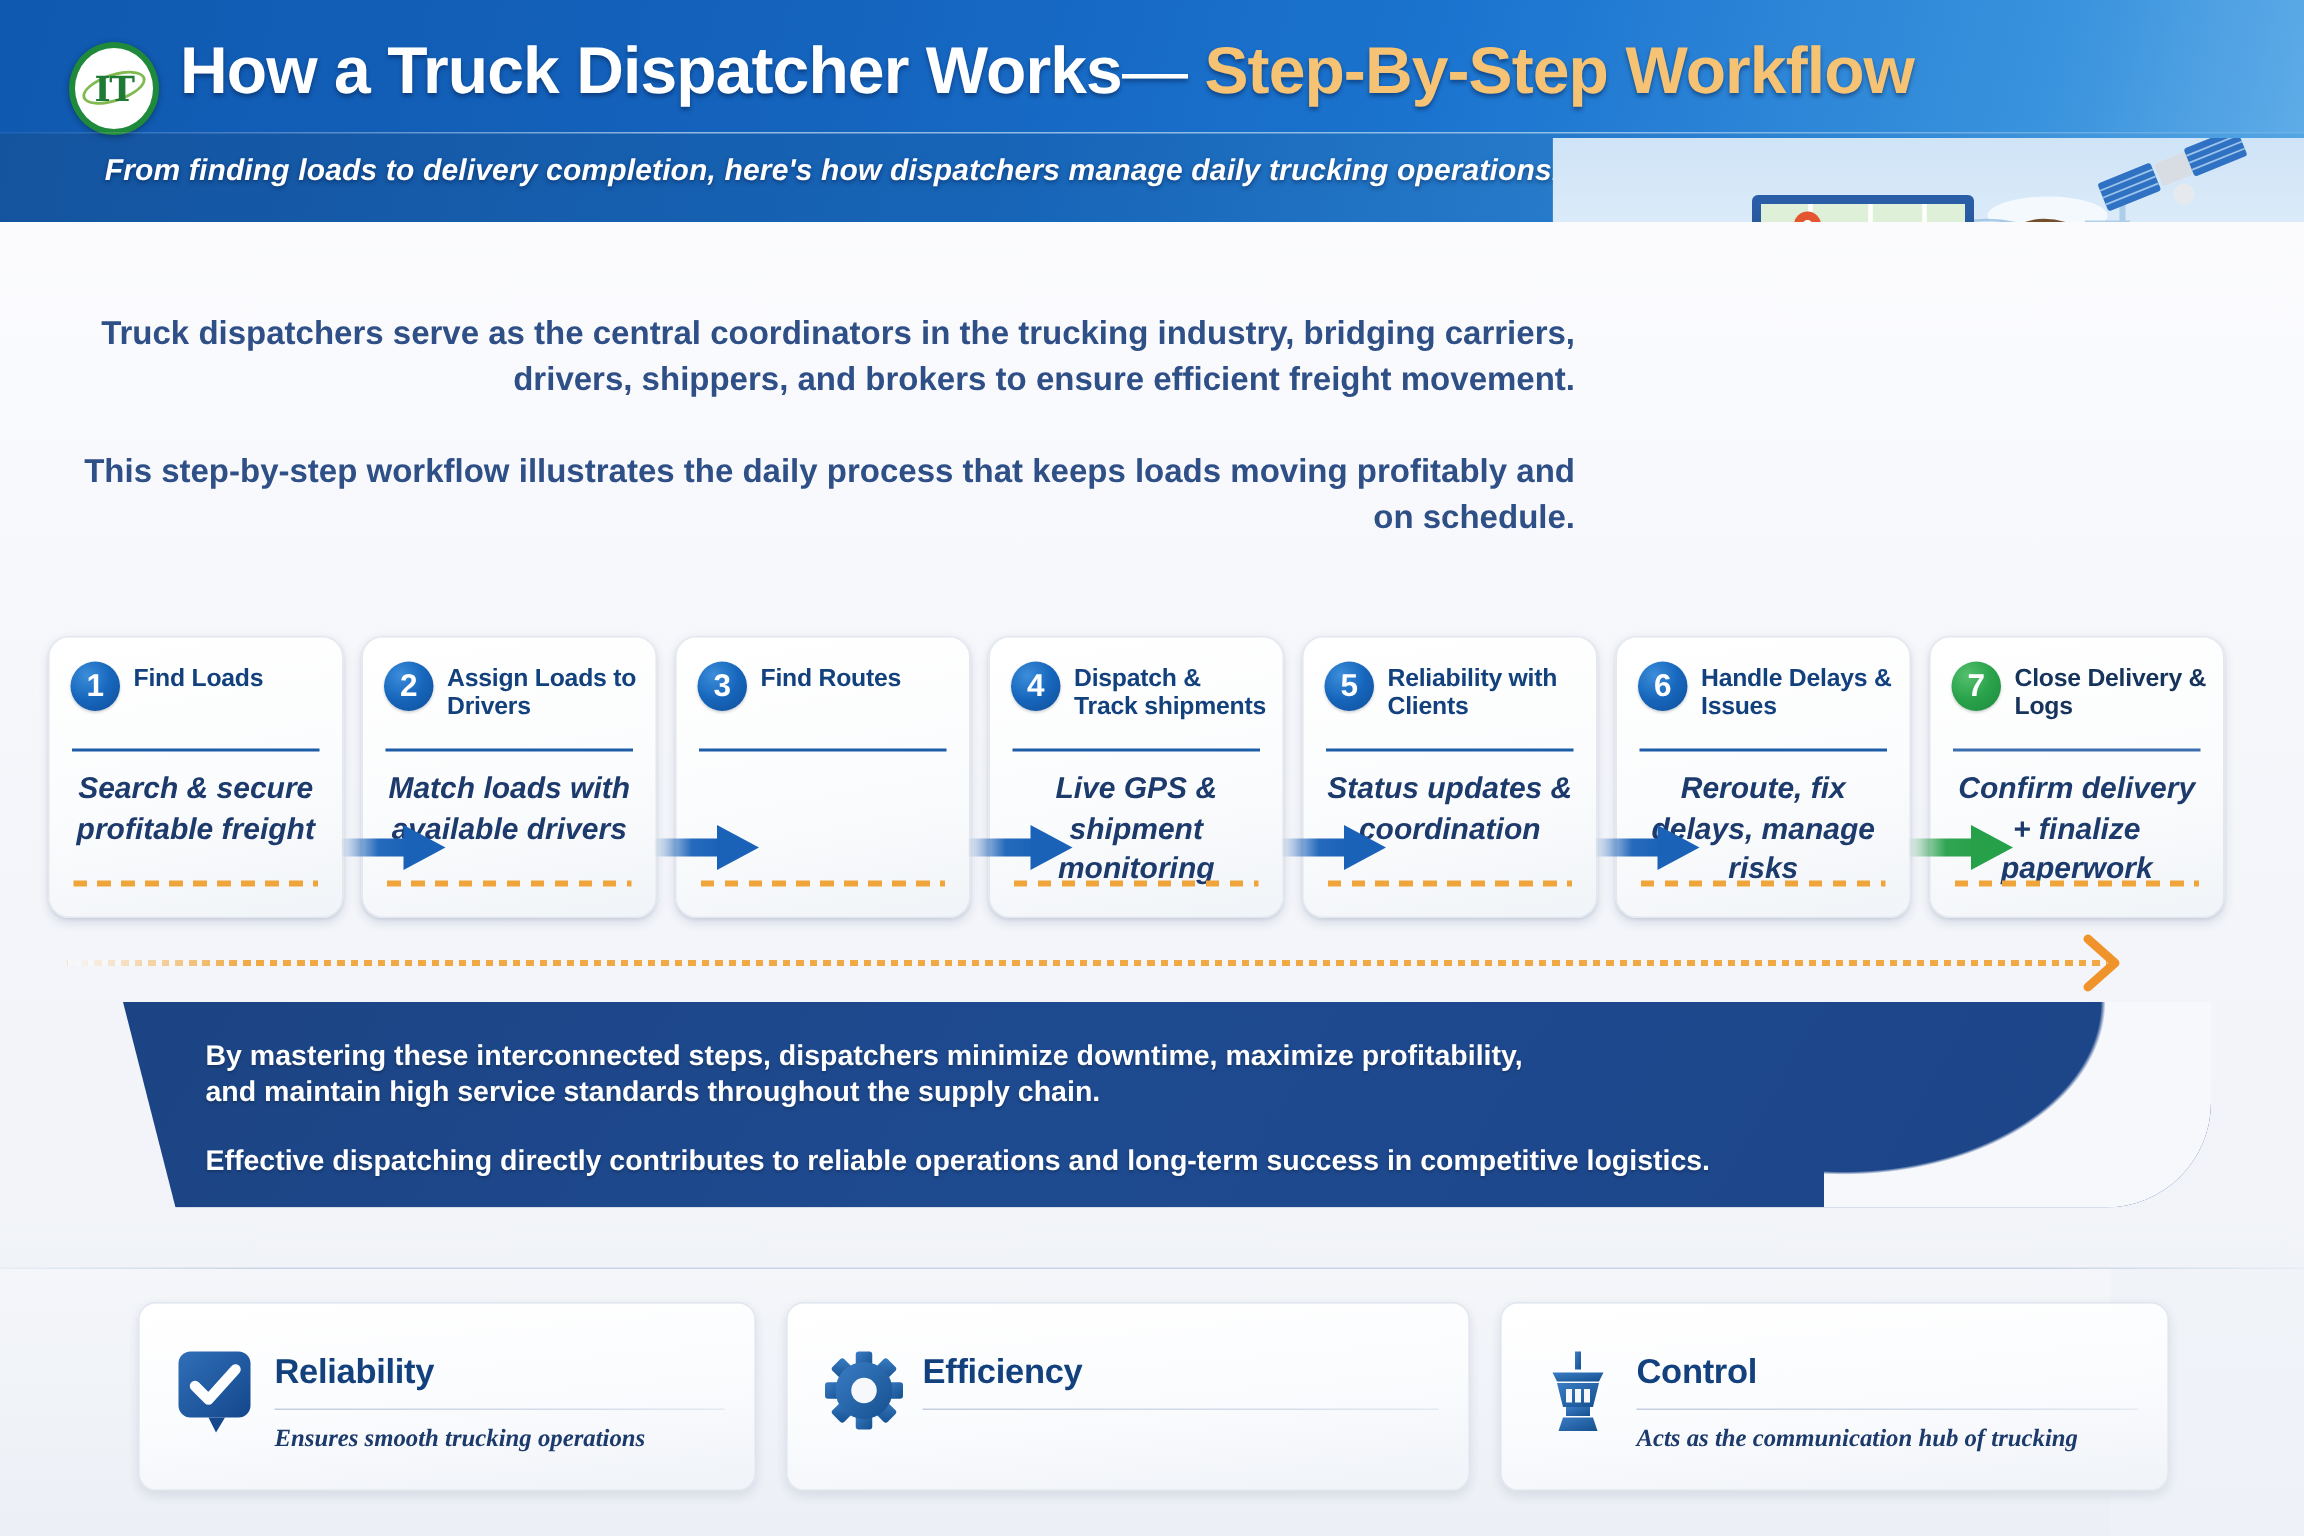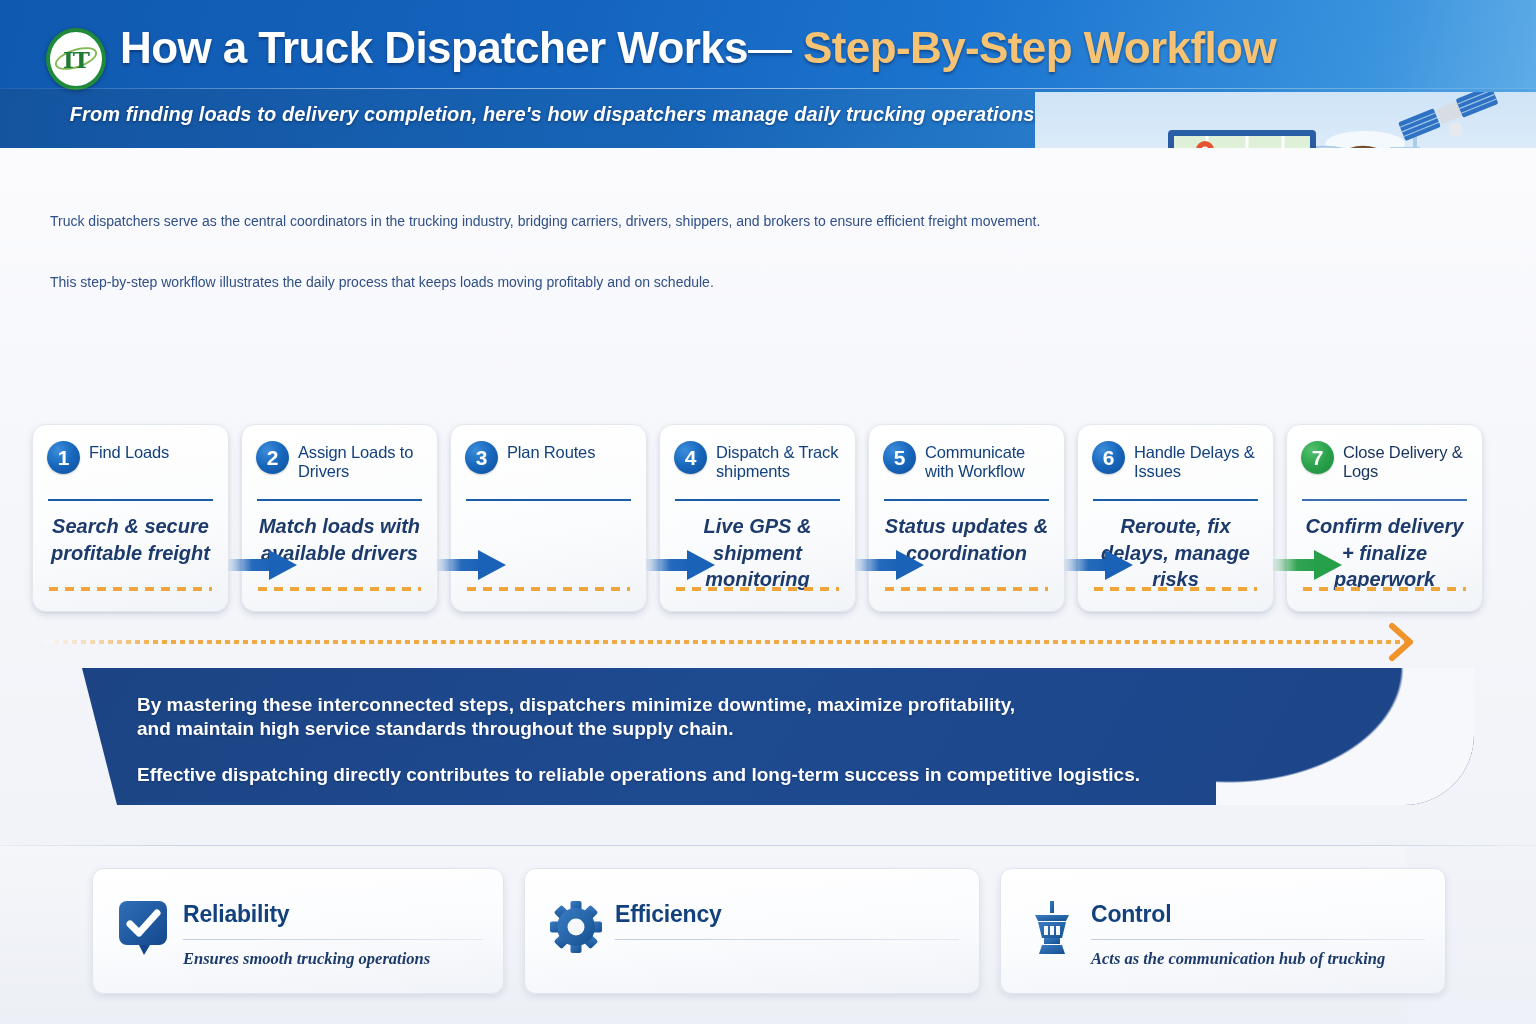--- a/index.html
+++ b/index.html
@@ -66,21 +66,21 @@
     letter-spacing:.1px;
     text-shadow:0 1px 3px rgba(0,20,60,.5);
   }
 
   
   .illus { position:absolute; left:1035px; top:92px; width:501px; height:232px; overflow:hidden; }
 
   
   .intro { position:absolute; left:50px; top:206px; width:1000px; }
   .intro p {
-    font-size:14px; line-height:31px; color:#2f4f87; font-weight:400;
+    font-size:22px; line-height:31px; color:#2f4f87; font-weight:700;text-align:right;
   }
   .intro p + p { margin-top:30px; }
 
   
   .steps { position:absolute; left:32px; top:424px; width:1474px; height:190px; }
   .card {
     position:absolute; top:0; width:197px; height:188px;
     background:linear-gradient(170deg,#ffffff 0%,#fbfcfd 55%,#f1f4f8 100%);
     border:1px solid #e3e8ef;
     border-radius:14px;
@@ -93,21 +93,21 @@
     background:radial-gradient(circle at 33% 28%,#3d8ddb 0%,#1767bd 48%,#0f4e99 100%);
     color:#fff; font-size:21px; font-weight:700;
     display:flex; align-items:center; justify-content:center;
     box-shadow:0 1px 2px rgba(0,0,0,.2);
     line-height:1;
   }
   .badge.green {
     background:radial-gradient(circle at 33% 28%,#55c06f 0%,#2aa34c 48%,#1d8a3d 100%);
   }
   .card-title {
-    font-size:16.5px; font-weight:400; color:#12417e; line-height:1.16;
+    font-size:16.5px; font-weight:700; color:#12417e; line-height:1.16;
     padding-top:2px; letter-spacing:-.15px;
   }
   .card.c7 .card-title { color:#16335c; }
   .card-rule {
     position:absolute; left:15px; right:15px; top:74px; height:1.5px;
     background:#1d5da8;
   }
   .card.c7 .card-rule { background:#3d6fb0; }
   .card-desc {
     position:absolute; left:10px; right:10px; top:88px;
@@ -436,40 +436,40 @@
         <div class="card-title">Assign Loads to Drivers</div>
       </div>
       <div class="card-rule"></div>
       <div class="card-desc">Match loads with available drivers</div>
       <div class="card-dots"></div>
     </div>
 
     <div class="card c3" style="left:418px;">
       <div class="card-head">
         <div class="badge">3</div>
-        <div class="card-title">Plan Routes</div>
+        <div class="card-title">Find Routes</div>
       </div>
       <div class="card-rule"></div>
       <div class="card-dots"></div>
     </div>
 
     <div class="card c4" style="left:627px;">
       <div class="card-head">
         <div class="badge">4</div>
         <div class="card-title">Dispatch &amp; Track shipments</div>
       </div>
       <div class="card-rule"></div>
       <div class="card-desc">Live GPS &amp; shipment monitoring</div>
       <div class="card-dots"></div>
     </div>
 
     <div class="card c5" style="left:836px;">
       <div class="card-head">
         <div class="badge">5</div>
-        <div class="card-title">Communicate with Workflow</div>
+        <div class="card-title">Reliability with Clients</div>
       </div>
       <div class="card-rule"></div>
       <div class="card-desc">Status updates &amp; coordination</div>
       <div class="card-dots"></div>
     </div>
 
     <div class="card c6" style="left:1045px;">
       <div class="card-head">
         <div class="badge">6</div>
         <div class="card-title">Handle Delays &amp; Issues</div>

